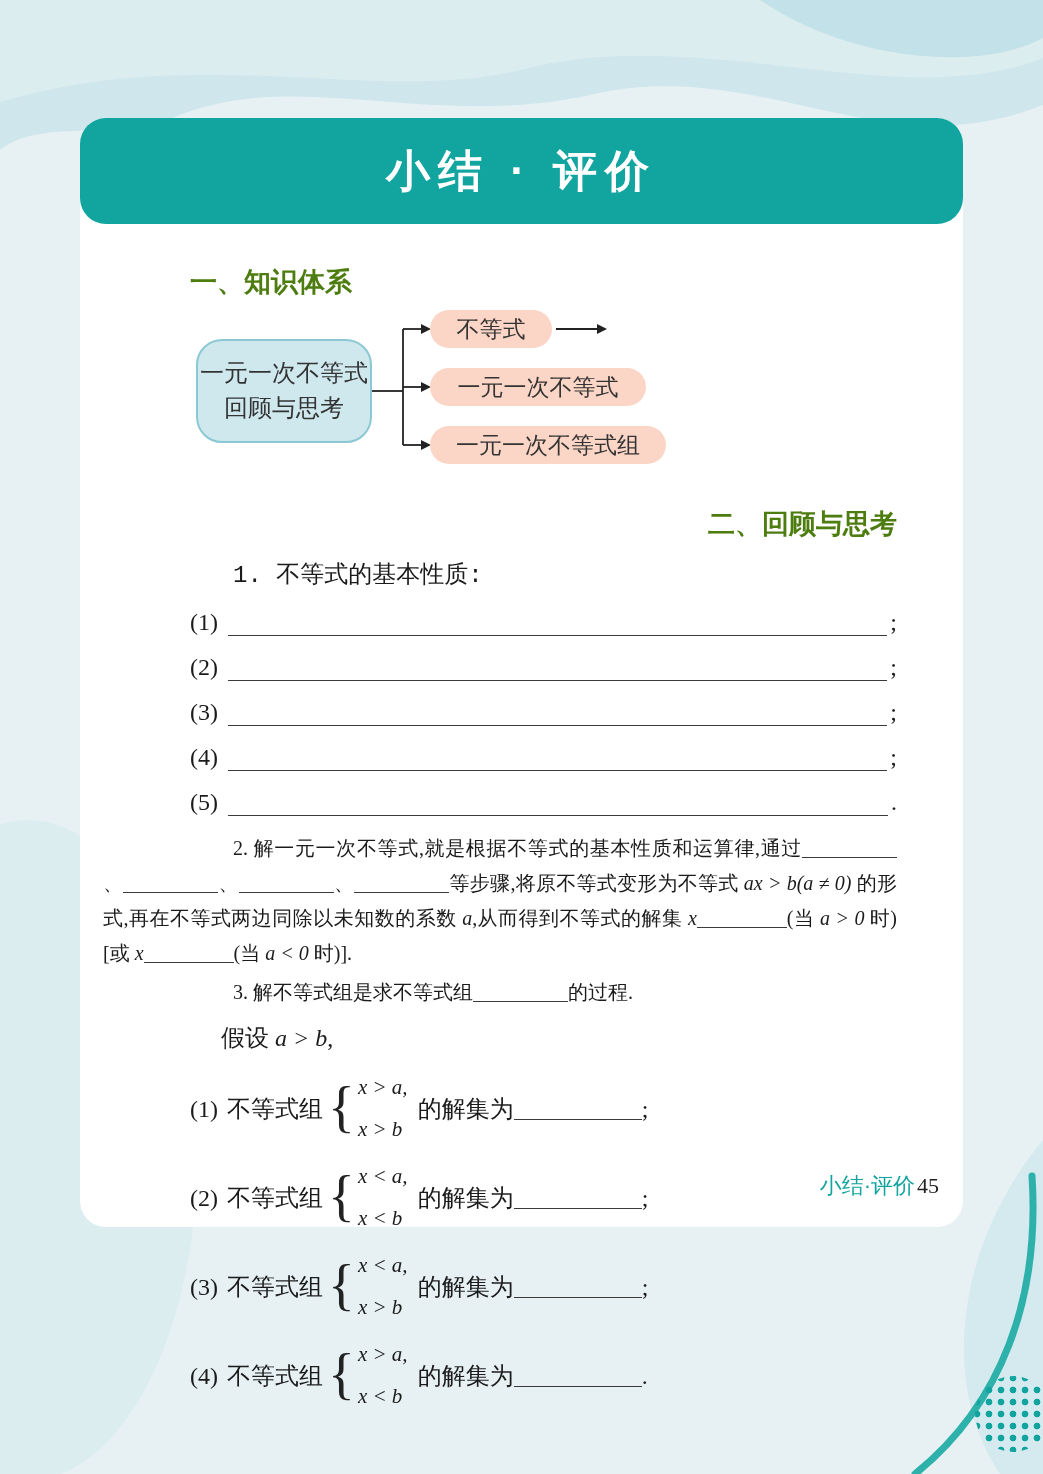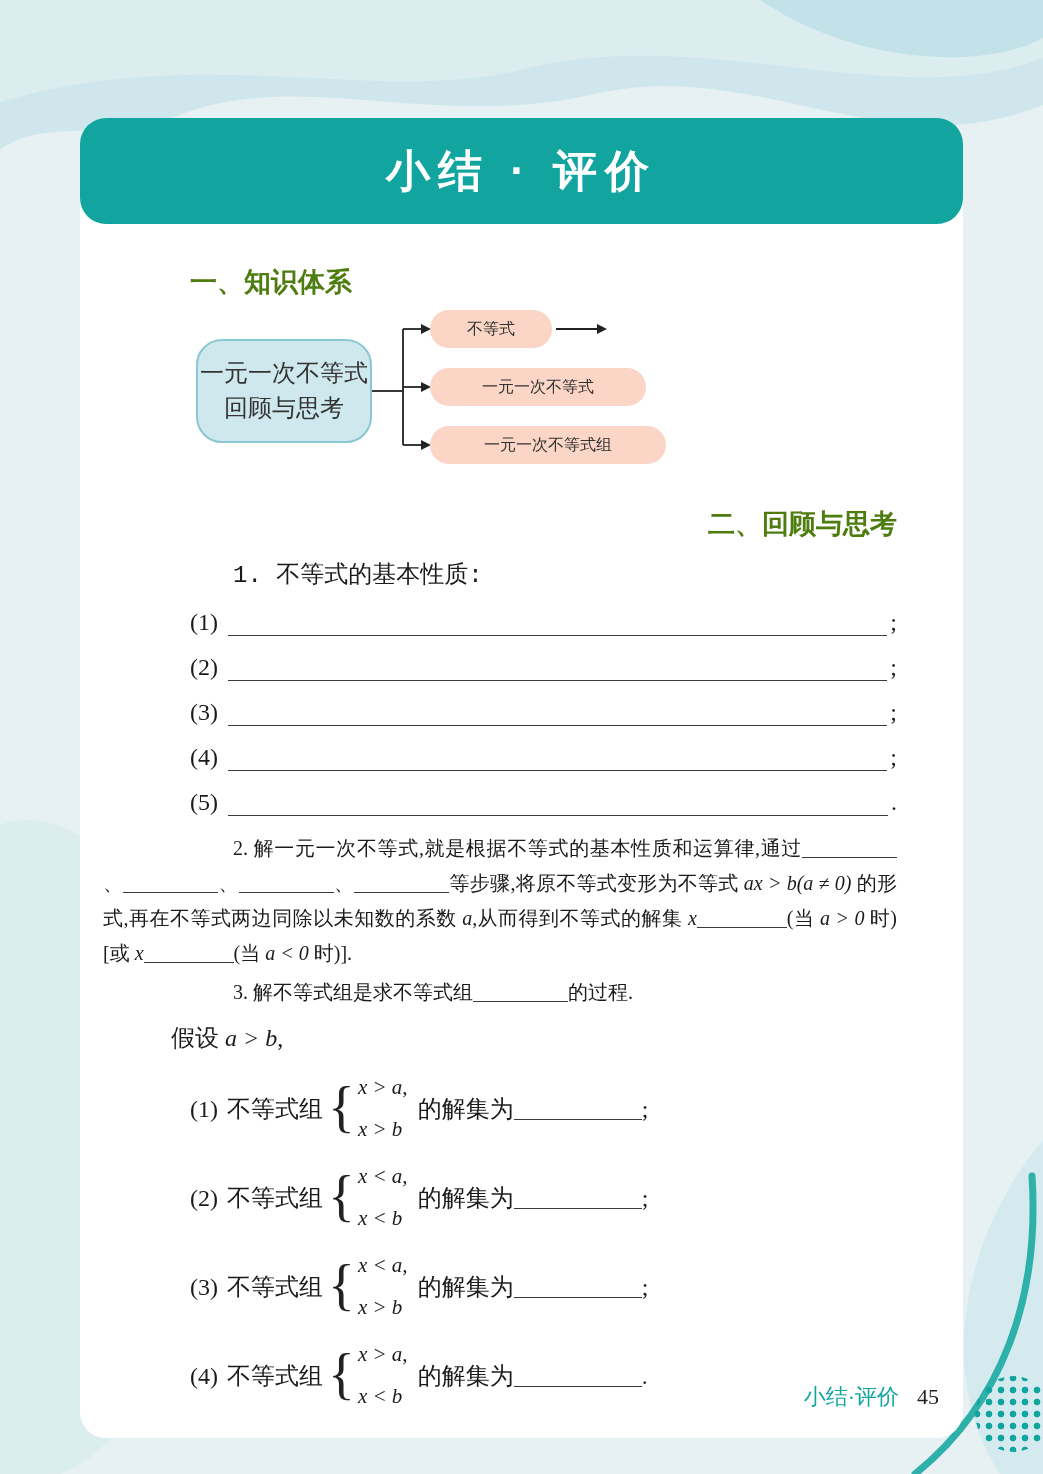--- a/index.html
+++ b/index.html
@@ -5,21 +5,21 @@
   * { margin:0; padding:0; box-sizing:border-box; }
   html,body { width:1043px; height:1474px; }
   body {
     position:relative; overflow:hidden;
     background:#e7f1f4;
     font-family:"Liberation Serif", serif;
     color:#1b1b1b;
   }
   .bg { position:absolute; inset:0; z-index:0; }
   .card {
-    position:absolute; left:80px; top:118px; width:883px; height:1320px;
+    position:absolute; left:80px; top:118px; width:883px; height:1109px;
     background:#ffffff; border-radius:26px; z-index:1;
   }
   .banner {
     height:106px; background:var(--teal,#12a5a0); border-radius:26px;
     display:flex; align-items:center; justify-content:center;
   }
   .banner-title {
     font-family:"Liberation Sans", sans-serif; font-weight:700;
     font-size:44px; color:#ffffff; letter-spacing:8px;
   }
@@ -35,21 +35,21 @@
   .connectors { position:absolute; left:0; top:0; }
   .rootbox {
     position:absolute; left:93px; top:29px; width:176px; height:104px;
     background:var(--bluebox,#cfe8ee); border:2px solid #8cc8d3; border-radius:26px;
     display:flex; flex-direction:column; justify-content:center; align-items:center;
     font-size:24px; line-height:35px; color:#333; text-align:center;
   }
   .node {
     position:absolute; height:38px; border-radius:19px;
     display:flex; align-items:center; justify-content:center;
-    font-size:16px; color:#333; white-space:nowrap;
+    font-size:23px; color:#333; white-space:nowrap;
   }
   .node.pink  { background:var(--pink,#fbd5c5); }
   .node.green { background:var(--green,#d9ecca); }
   .n1 { left:327px; top:0;     width:122px; }
   .ng { left:505px; top:0;     width:240px; }
   .n2 { left:327px; top:58px;  width:216px; }
   .n3 { left:327px; top:116px; width:236px; }
 
   
   .q1-title { font-size:24px; margin:16px 0 16px 130px;font-family:Liberation Mono, monospace; }
@@ -57,21 +57,21 @@
     display:flex; align-items:flex-end;
     margin:0 0 15px 87px; font-size:24px;
   }
   .blank-row .num { margin-right:10px; }
   .blank-row .rule { flex:1; border-bottom:1.4px solid #3a3a3a; height:30px; }
   .blank-row .end { margin-left:3px; }
 
   .para { font-size:20px; line-height:35px; text-align:justify; }
   .q2 { text-indent:130px; margin-top:8px; }
   .q3 { text-indent:130px; margin-top:4px; }
-  .assume { font-size:24px; margin:12px 0 0 68px; }
+  .assume { font-size:24px; margin:12px 0 0 118px; }
 
   .math { font-family:"Liberation Serif", serif; font-style:italic; }
 
   .blank {
     display:inline-block; height:5px;
     border-bottom:1.4px solid #3a3a3a; transform:translateY(3px);
   }
   .w95 { width:95px; } .w90 { width:90px; } .w128 { width:128px; }
 
   .case-row { display:flex; align-items:center; margin:20px 0 0 87px; font-size:24px; }
@@ -80,21 +80,21 @@
   .brace {
     font-family:"Liberation Serif", serif; font-size:56px; line-height:62px;
     margin:0 3px 0 5px; transform:translateY(-2px); color:#222;
   }
   .sys { display:flex; flex-direction:column; justify-content:center;gap:15px; }
   .sys .math { font-size:21px; line-height:27px; }
   .case-tail { display:inline-block; margin-left:10px; }
 
   .footer {
     position:absolute; right:24px; bottom:26px;
-    display:flex; align-items:baseline; gap:18px; font-size:22px;margin-left:39px;
+    display:flex; align-items:baseline; gap:2px; font-size:22px;margin-left:39px;
   }
   .f-label { color:var(--teal,#12a5a0); font-family:"Liberation Sans", sans-serif; }
   .f-page  { color:#222; }
 
   .dot-logo {
     position:absolute; width:76px; height:76px; right:-8px; bottom:22px;
     border-radius:50%; z-index:2;
     background-image:radial-gradient(circle, var(--teal,#12a5a0) 3px, transparent 3.7px);
     background-size:12px 12px; background-position:center;
   }

